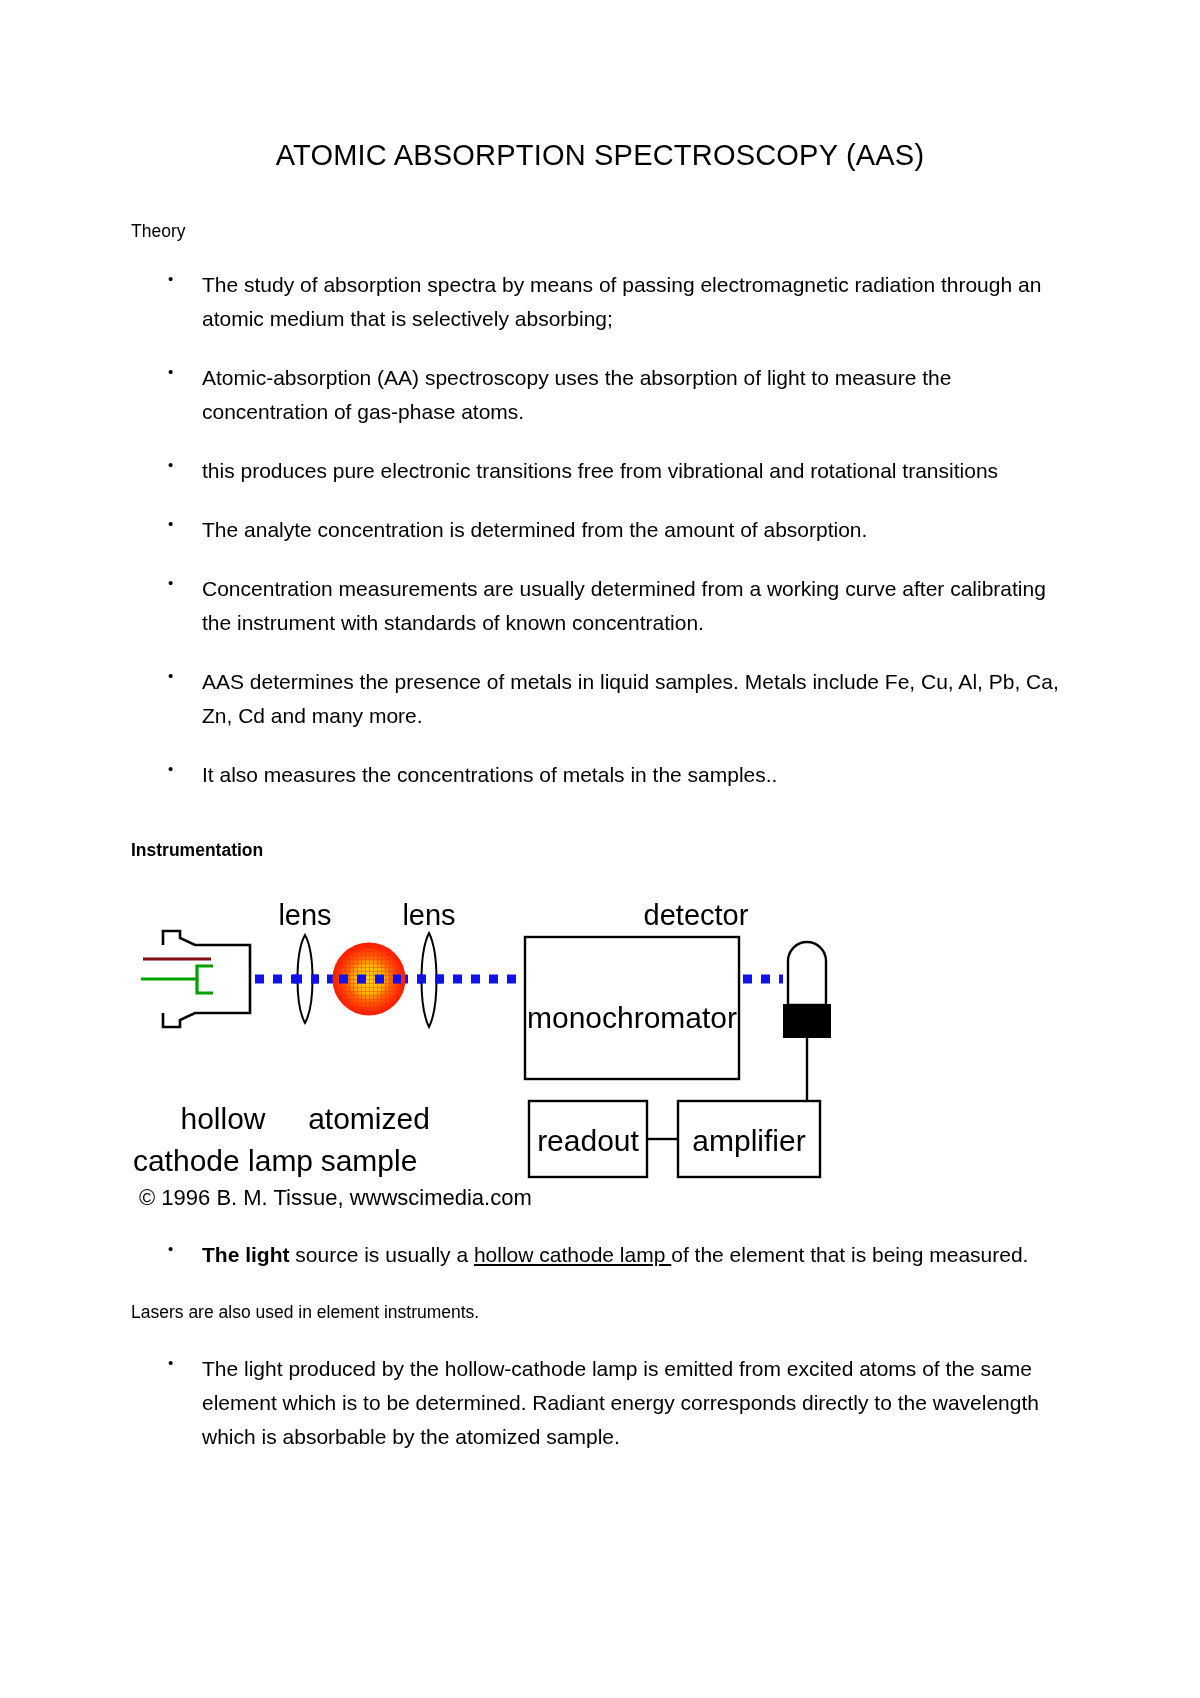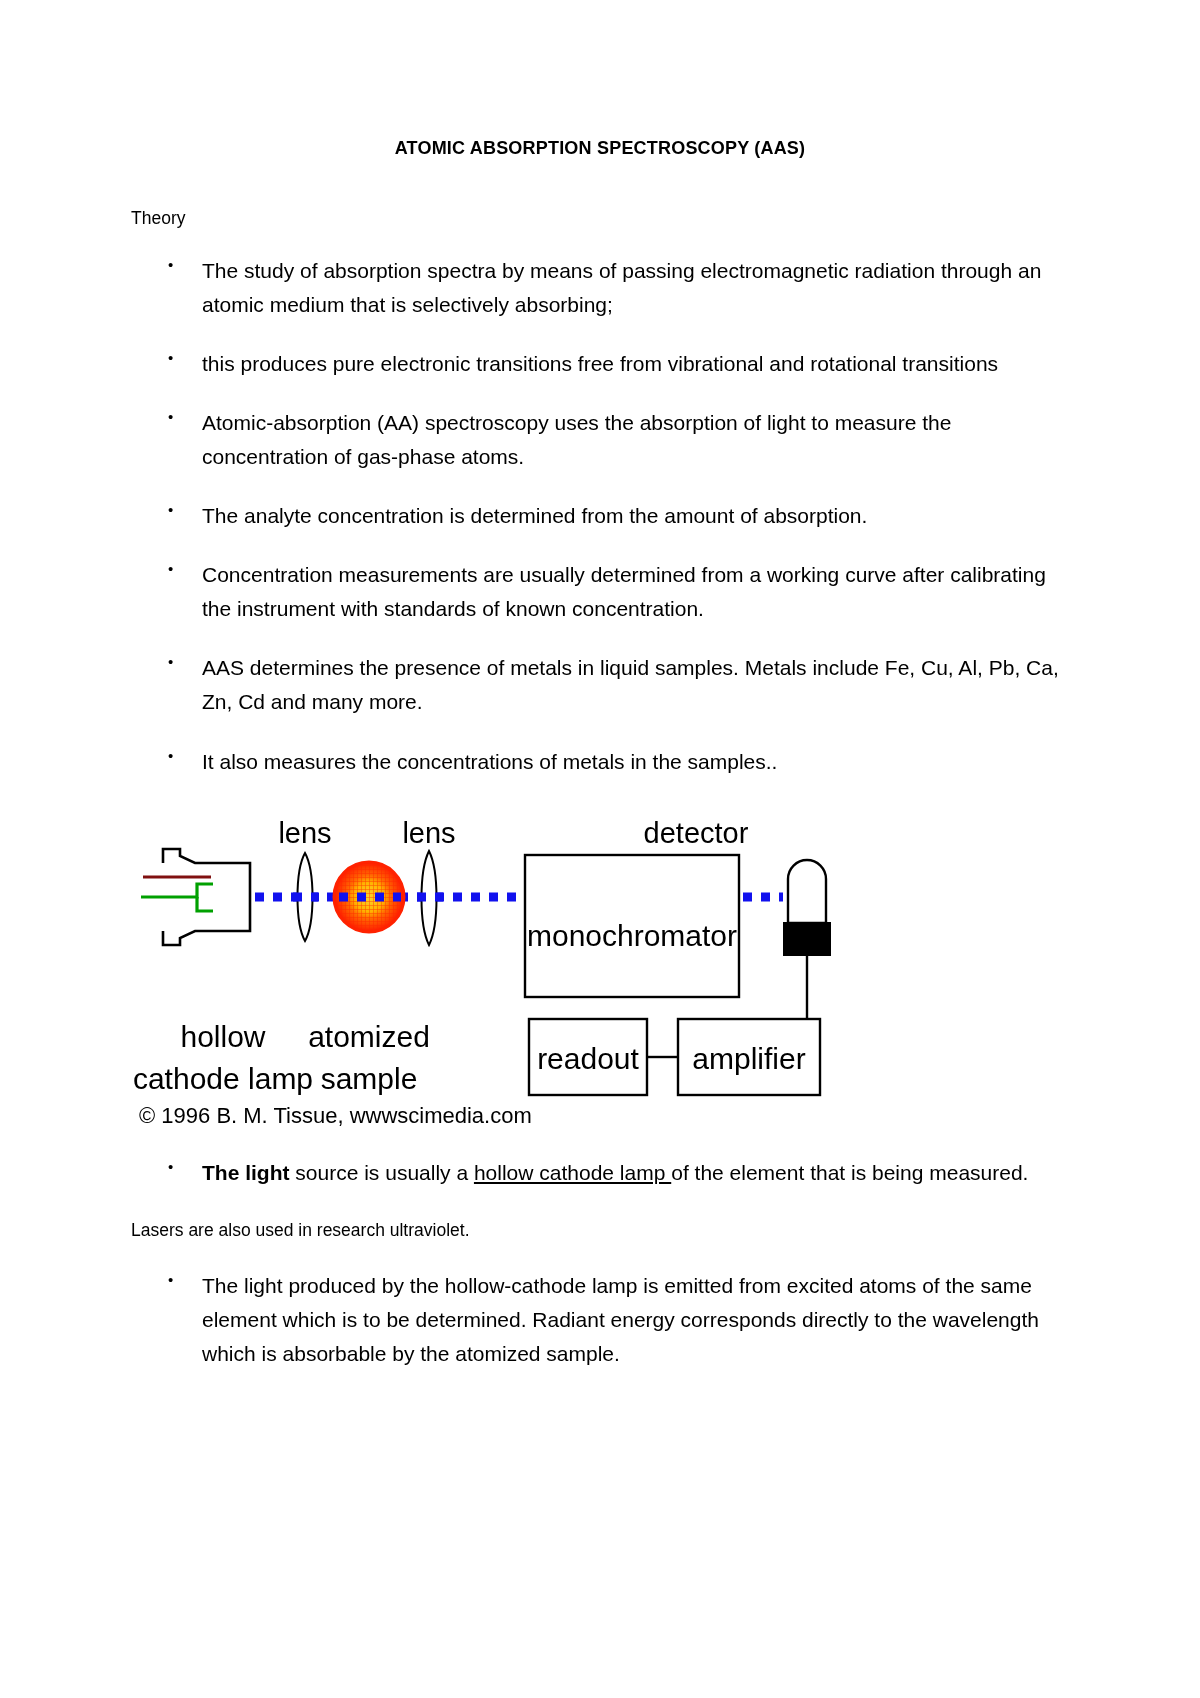--- a/index.html
+++ b/index.html
@@ -23,22 +23,22 @@
   }
   .content {
     position: absolute;
     left: 131px;
     top: 0;
     width: 938px;
   }
 
   .doc-title {
     text-align: center;
-    font-size: 18px;
-    font-weight: bold;
+    font-size: 29px;
+    font-weight: normal;
     letter-spacing: 0.2px;
     margin-top: 138px;
     margin-bottom: 0;
     line-height: 1.2;
   }
 
   .section-label {
     font-size: 17.5px;
     margin-top: 47px;
     line-height: 1.3;
@@ -92,28 +92,29 @@
 
 <div class="page">
   <div class="content">
 
     <h1 class="doc-title">ATOMIC ABSORPTION SPECTROSCOPY (AAS)</h1>
 
     <div class="section-label">Theory</div>
 
     <ul class="bullets">
       <li>The study of absorption spectra by means of passing electromagnetic radiation through an atomic medium that is selectively absorbing;</li>
+      <li>Atomic-absorption (AA) spectroscopy uses the absorption of light to measure the concentration of gas-phase atoms.</li>
       <li>this produces pure electronic transitions free from vibrational and rotational transitions</li>
-      <li>Atomic-absorption (AA) spectroscopy uses the absorption of light to measure the concentration of gas-phase atoms.</li>
       <li>The analyte concentration is determined from the amount of absorption.</li>
       <li>Concentration measurements are usually determined from a working curve after calibrating the instrument with standards of known concentration.</li>
       <li>AAS determines the presence of metals in liquid samples. Metals include Fe, Cu, Al, Pb, Ca, Zn, Cd and many more.</li>
       <li>It also measures the concentrations of metals in the samples..</li>
     </ul>
 
+    <div class="section-label bold">Instrumentation</div>
 
     <div class="diagram-wrap">
       <svg class="diagram-svg" width="700" height="330" viewBox="0 0 700 330" xmlns="http://www.w3.org/2000/svg">
         <defs>
           <radialGradient id="flameGrad" cx="50%" cy="50%" r="50%">
             <stop offset="0%" stop-color="#ffd32a"></stop>
             <stop offset="42%" stop-color="#ffb300"></stop>
             <stop offset="62%" stop-color="#ff6a00"></stop>
             <stop offset="100%" stop-color="#ff1a00"></stop>
           </radialGradient>
@@ -184,20 +185,20 @@
         <line x1="674" y1="218" x2="674" y2="218" stroke="#000" stroke-width="2.4"></line>
 
         <text x="6" y="322" font-family="'Liberation Sans', sans-serif" font-size="22" text-anchor="start" fill="#000">© 1996 B. M. Tissue, wwwscimedia.com</text>
       </svg>
     </div>
 
     <ul class="bullets">
       <li><b class="strong">The light</b><span> source is usually a </span><span class="ul-text">hollow cathode lamp </span><span>of the element that is being measured.</span></li>
     </ul>
 
-    <div class="para">Lasers  are also used in research ultraviolet.</div>
+    <div class="para">Lasers  are also used in element instruments.</div>
 
     <ul class="bullets">
       <li>The light produced by the hollow-cathode lamp is emitted from excited atoms of the same element which is to be determined. Radiant energy corresponds directly to the wavelength which is absorbable by the atomized sample.</li>
     </ul>
 
   </div>
 </div>
 
 </body></html>

